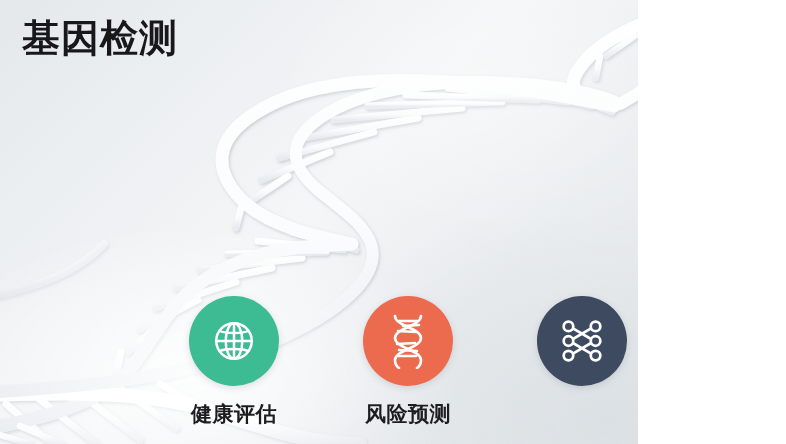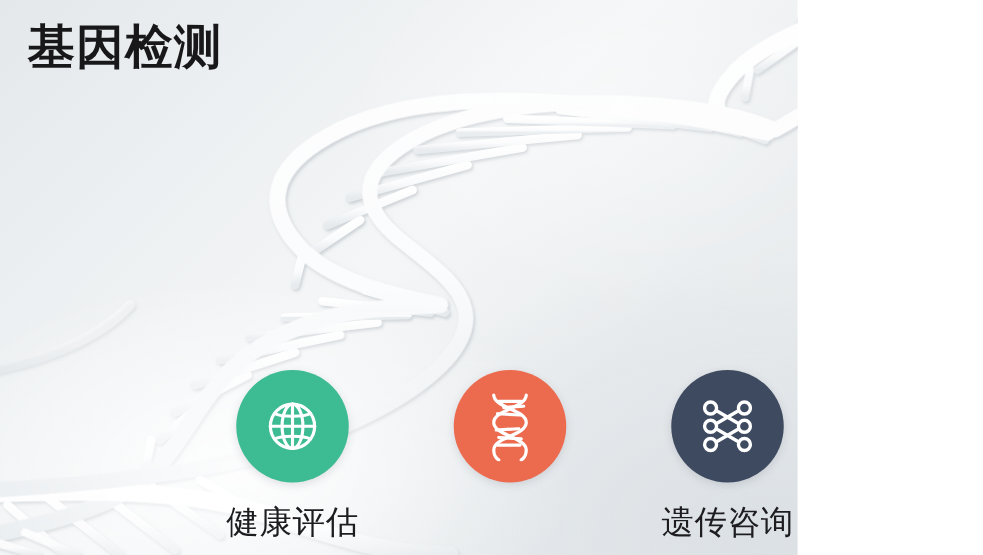--- a/index.html
+++ b/index.html
@@ -65,22 +65,22 @@
     width: 90px;
     height: 90px;
     border-radius: 50%;
     display: flex;
     align-items: center;
     justify-content: center;
     box-shadow: 0 2px 7px rgba(60,70,85,0.16);
   }
   .feature-label {
     margin-top: 14px;
-    font-size: 26px;
-    font-weight: normal;
+    font-size: 21px;
+    font-weight: bold;
     color: #1d1d20;
     letter-spacing: 0.5px;
     white-space: nowrap;
   }
 </style>
 </head>
 <body>
 
 <div id="slide">
 
@@ -213,20 +213,21 @@
             <line x1="13" y1="8" x2="31" y2="8"></line>
             <line x1="17" y1="13" x2="33" y2="12"></line>
             <line x1="12" y1="18" x2="30" y2="19"></line>
 
             <line x1="11" y1="31" x2="29" y2="30"></line>
             <line x1="13" y1="37" x2="31" y2="38"></line>
             <line x1="12" y1="43" x2="30" y2="43"></line>
           </g>
         </svg>
       </div>
+      <div class="feature-label">风险预测</div>
     </div>
 
     <div class="feature">
       <div class="feature-circle" style="background:#3e4a60;">
         <svg width="50" height="50" viewBox="0 0 48 48" aria-hidden="true">
           <g stroke="#ffffff" stroke-width="2.6" fill="none" stroke-linecap="round">
 
             <line x1="12" y1="10" x2="36" y2="24"></line>
             <line x1="12" y1="24" x2="36" y2="10"></line>
             <line x1="12" y1="24" x2="36" y2="38"></line>
@@ -235,17 +236,16 @@
           <g fill="#3e4a60" stroke="#ffffff" stroke-width="2.6">
             <circle cx="11" cy="10" r="4.6"></circle>
             <circle cx="11" cy="24" r="4.6"></circle>
             <circle cx="11" cy="38" r="4.6"></circle>
             <circle cx="37" cy="10" r="4.6"></circle>
             <circle cx="37" cy="24" r="4.6"></circle>
             <circle cx="37" cy="38" r="4.6"></circle>
           </g>
         </svg>
       </div>
-      <div class="feature-label">遗传咨询</div>
     </div>
 
   </div>
 </div>
 
 </body></html>

